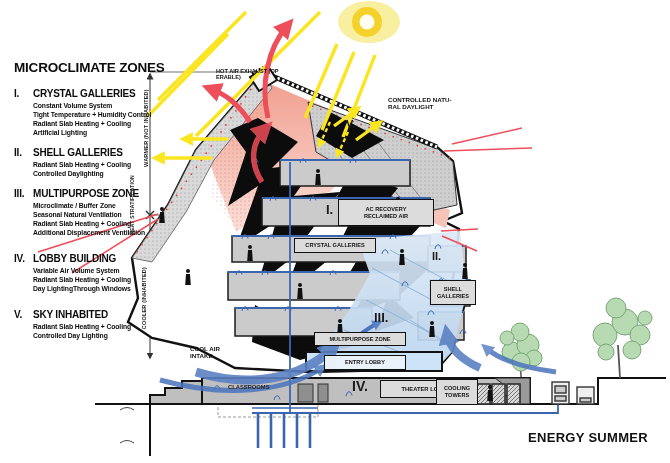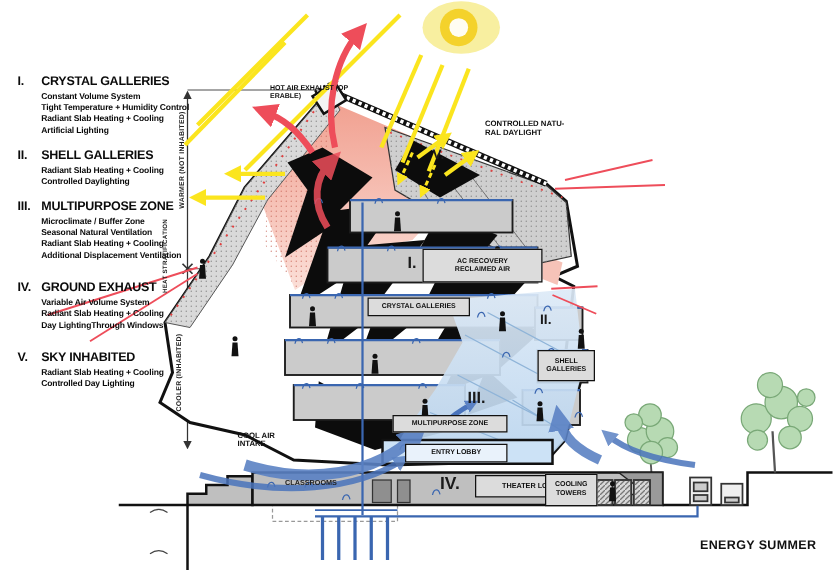--- a/index.html
+++ b/index.html
@@ -291,20 +291,21 @@
     <g fill="none">
       <path d="M196,372 C248,388 300,380 333,348" stroke="#5b82c4" stroke-width="9" opacity=".9" marker-end="url(#mBlue)"></path>
       <path d="M160,380 C225,398 285,392 322,368" stroke="#4a74bc" stroke-width="5" opacity=".85" marker-end="url(#mBlue)"></path>
       <path d="M480,368 C462,360 450,350 447,334" stroke="#5b82c4" stroke-width="8" opacity=".9" marker-end="url(#mBlue)"></path>
       <path d="M556,372 C525,368 500,360 486,348" stroke="#4a74bc" stroke-width="5" opacity=".85" marker-end="url(#mBlue)"></path>
       <path d="M352,342 C360,334 368,328 378,323" stroke="#4a74bc" stroke-width="4" marker-end="url(#mBlue)"></path>
     </g>
   </svg>
 
   <div id="legend">
+    <div class="ttl">MICROCLIMATE ZONES</div>
 
     <div class="zone">
       <div class="zhead">
           <span class="num">I.</span>
         <span>CRYSTAL GALLERIES</span>
         </div>
       <div class="feat">Constant Volume System</div>
       <div class="feat">Tight Temperature + Humidity Control</div>
       <div class="feat">Radiant Slab Heating + Cooling</div>
       <div class="feat">Artificial Lighting</div>
@@ -326,21 +327,21 @@
         </div>
       <div class="feat">Microclimate / Buffer Zone</div>
       <div class="feat">Seasonal Natural Ventilation</div>
       <div class="feat">Radiant Slab Heating + Cooling</div>
       <div class="feat">Additional Displacement Ventilation</div>
     </div>
 
     <div class="zone gap">
       <div class="zhead">
           <span class="num">IV.</span>
-        <span>GROUND EXHAUST</span>
+        <span>LOBBY BUILDING</span>
         </div>
       <div class="feat">Variable Air Volume System</div>
       <div class="feat">Radiant Slab Heating + Cooling</div>
       <div class="feat">Day LightingThrough Windows</div>
     </div>
 
     <div class="zone gap">
       <div class="zhead">
           <span class="num">V.</span>
         <span>SKY INHABITED</span>
@@ -353,21 +354,21 @@
   <div class="lbl rot" style="left:96px;top:125px;width:100px;">WARMER (NOT INHABITED)</div>
   <div class="lbl rot" style="left:93px;top:202px;width:80px;font-size:5px;">HEAT STRATIFICATION</div>
   <div class="lbl rot" style="left:99px;top:295px;width:90px;">COOLER (INHABITED)</div>
 
   <div class="lbl" style="left:216px;top:68px;font-size:5.6px;">HOT AIR EXHAUST (OP
 ERABLE)</div>
   <div class="lbl" style="left:388px;top:97px;font-size:6.2px;">CONTROLLED NATU-
 RAL DAYLIGHT</div>
   <div class="lbl" style="left:190px;top:346px;font-size:6.2px;">COOL AIR
 INTAKE</div>
-  <div class="lbl" style="left:560px;top:431px;font-size:10px;letter-spacing:.3px;">ENERGY SUMMER</div>
+  <div class="lbl" style="left:528px;top:431px;font-size:13px;letter-spacing:.3px;">ENERGY SUMMER</div>
 
   <div class="numeral" style="left:346px;top:118px;font-size:11px;">V.</div>
   <div class="numeral" style="left:326px;top:202px;font-size:13px;">I.</div>
   <div class="numeral" style="left:432px;top:250px;font-size:11px;">II.</div>
   <div class="numeral" style="left:374px;top:310px;font-size:13px;">III.</div>
   <div class="numeral" style="left:352px;top:378px;font-size:14px;">IV.</div>
 
   <div class="box" style="left:338px;top:199px;width:94px;height:25px;font-size:5.6px;">AC RECOVERY
 RECLAIMED AIR</div>
   <div class="box" style="left:294px;top:238px;width:80px;height:13px;font-size:5.6px;">CRYSTAL GALLERIES</div>

